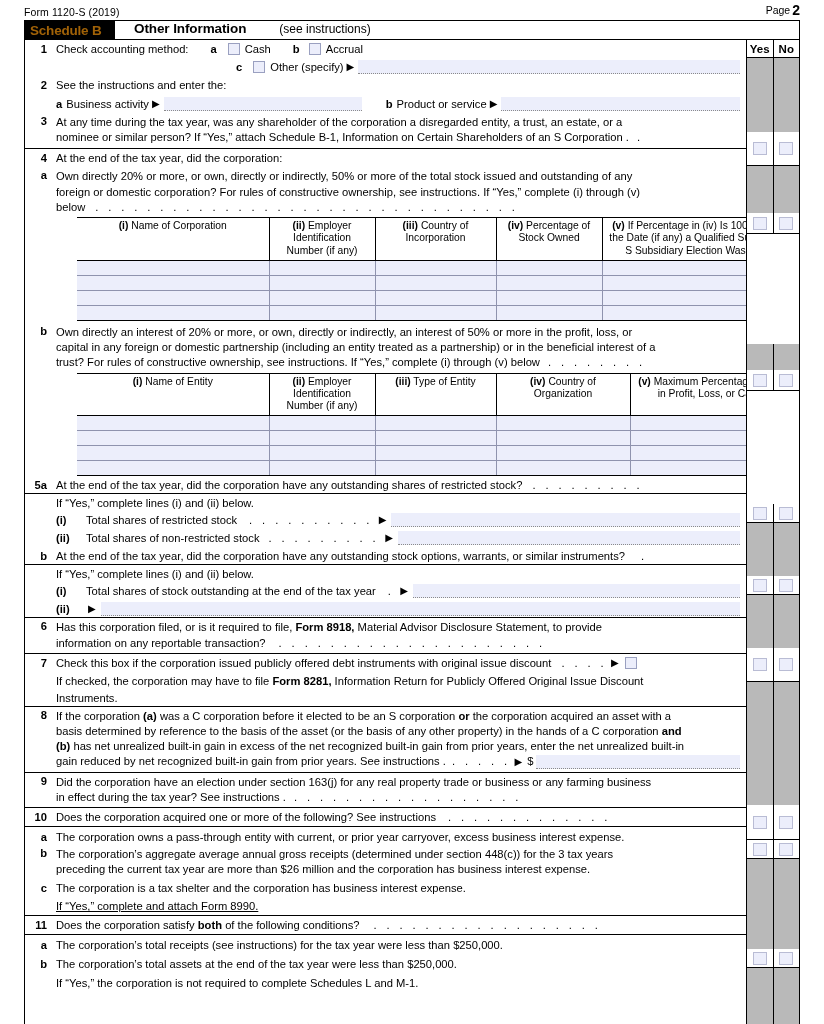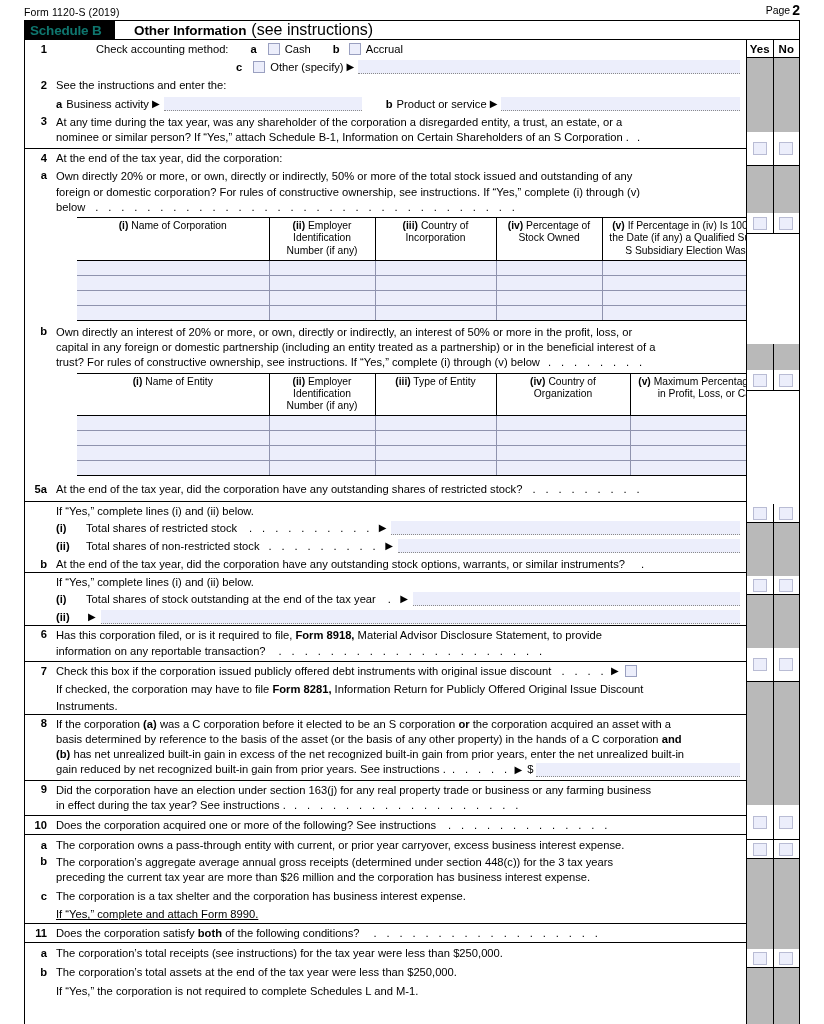--- a/index.html
+++ b/index.html
@@ -42,33 +42,33 @@
     width: 776px;
   }
 
   
   .sched-bar {
     display: flex; align-items: stretch;
     border-bottom: 1.4px solid #000;
     height: 19px;
   }
   .sched-tag {
-    background: #000; color: #0f766e;
+    background: #000; color: #a16207;
     font-weight: bold; font-size: 13.5px;
     padding: 0 6px 0 5px;
     display: flex; align-items: center;
     letter-spacing: -0.2px;
     min-width: 90px;
   }
   .sched-title {
     display: flex; align-items: baseline; gap: 5px;
     padding-left: 19px;
   }
   .sched-title .t1 { font-weight: bold; font-size: 13.5px; letter-spacing: -0.1px;}
-  .sched-title .t2 { font-size: 16px; }
+  .sched-title .t2 { font-size: 12px; margin-left: 28px; }
 
   
   .body-cols { display: flex; align-items: stretch; }
   .content-col { width: 721px; position: relative; }
   .yesno-col {
     width: 53px; position: relative;
     border-left: 1.4px solid #000;
     display: flex; flex-direction: column;
   }
 
@@ -176,21 +176,21 @@
         <span class="t2">(see instructions)</span>
       </div>
     </div>
 
     <div class="body-cols">
 
       <div class="content-col">
 
         <div class="row" style="height:18px;align-items:center;">
           <div class="num">1</div>
-          <div class="txt" style="display:flex;align-items:center;margin-left:40px;">
+          <div class="txt" style="display:flex;align-items:center;">
             <span>Check accounting method:</span>
             <span class="bold" style="margin-left:22px;">a</span>
             <span class="sqbox" style="margin-left:11px;"></span>
             <span style="margin-left:5px;">Cash</span>
             <span class="bold" style="margin-left:22px;">b</span>
             <span class="sqbox" style="margin-left:9px;"></span>
             <span style="margin-left:5px;">Accrual</span>
           </div>
         </div>
 
@@ -346,21 +346,21 @@
                   <td></td>
                   <td></td>
                   <td></td>
                   <td></td>
                   <td></td>
                 </tr>
             </tbody>
           </table>
         </div>
 
-        <div class="row rule" style="height:26px;align-items:center;">
+        <div class="row rule" style="height:18px;align-items:center;">
           <div class="num">5a</div>
           <div class="txt"><span>At the end of the tax year, did the corporation have any outstanding shares of restricted stock?</span><span class="dots" style="margin-left:10px;">. . . . . . . . .</span></div>
         </div>
 
         <div class="row" style="height:17px;align-items:center;">
           <div class="num"></div>
           <div class="txt">If “Yes,” complete lines (i) and (ii) below.</div>
         </div>
 
         <div class="row" style="height:18px;align-items:center;">

